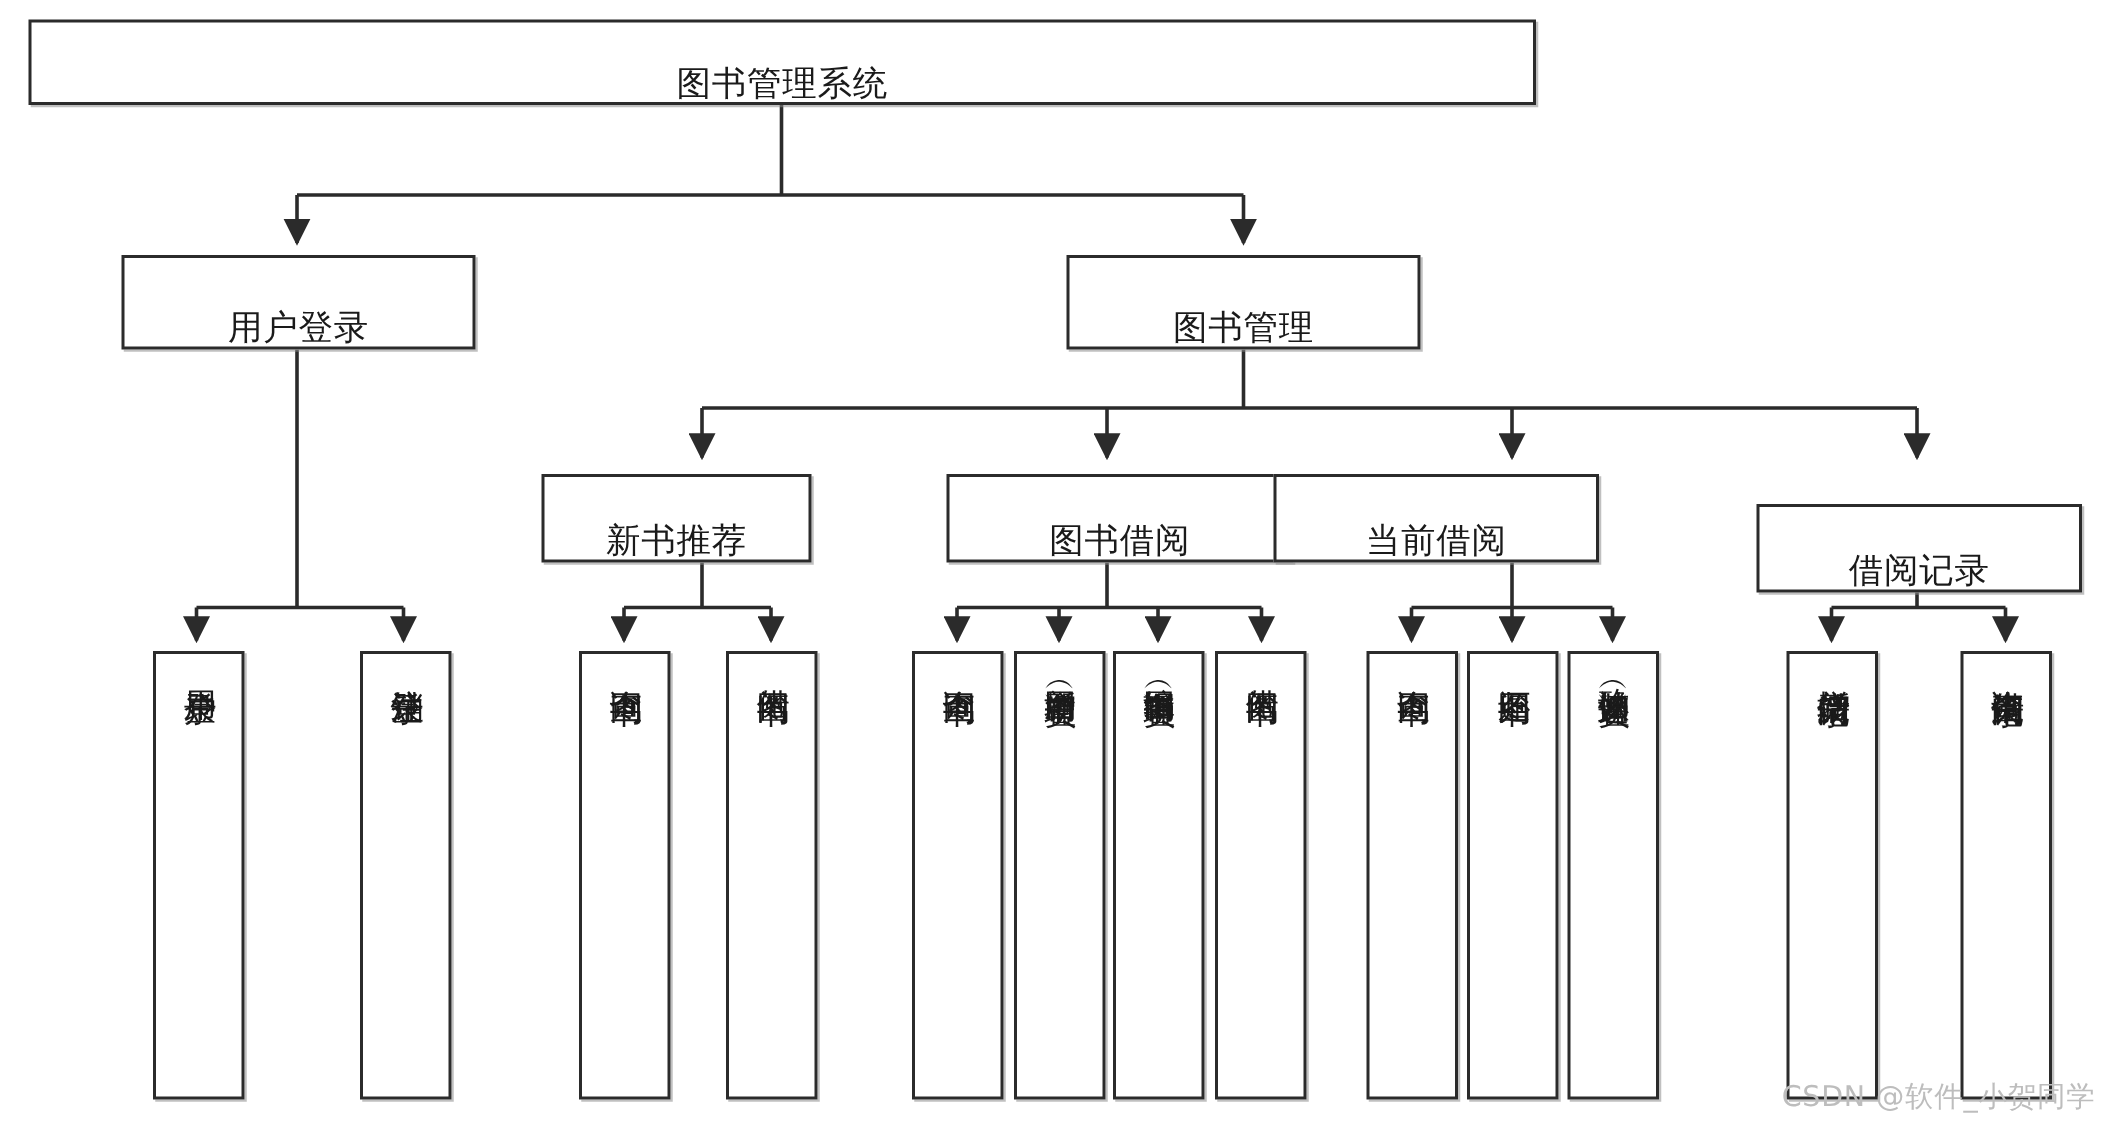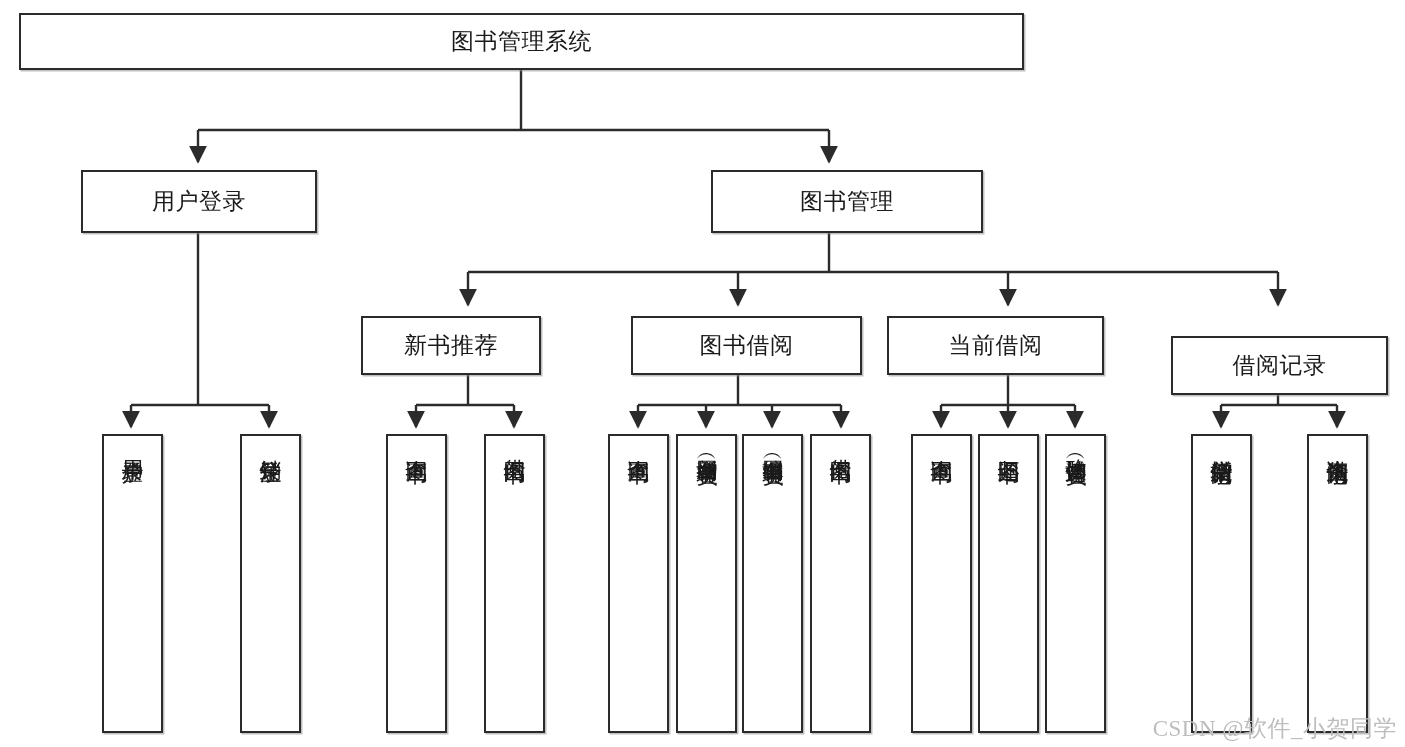--- a/index.html
+++ b/index.html
@@ -24,21 +24,21 @@
     top: 0;
     width: 1405px;
     height: 747px;
   }
   .node {
     position: absolute;
     box-sizing: border-box;
     border: 2.4px solid #2b2b2b;
     background: #ffffff;
     display: flex;
-    align-items: center;
+    align-items: flex-end;
     justify-content: center;
     color: #1a1a1a;
     box-shadow: 1.5px 1.5px 0 0 rgba(140,140,140,0.55);
   }
   .node-label {
     display: block;
     text-align: center;
     line-height: 1.05;
     letter-spacing: 0.5px;
   }
@@ -59,27 +59,26 @@
     text-align: left;
     max-height: 100%;
   }
   .node.vert.tall-text .node-label {
     font-size: 21px;
   }
   #watermark {
     position: absolute;
     right: 8px;
     bottom: 3px;
-    font-size: 23px;
+    font-size: 19px;
     color: #bdbdbd;
     white-space: nowrap;
     letter-spacing: 0.5px;
     pointer-events: none;
     user-select: none;
-    font-family: Liberation Serif, serif;
   }
 </style>
 </head>
 <body>
 
 <div id="diagram-root">
 
   <svg id="svg-layer" viewBox="0 0 1405 747" xmlns="http://www.w3.org/2000/svg">
     <defs>
       <marker id="arrow" viewBox="0 0 10 10" refX="9" refY="5" markerWidth="7.5" markerHeight="7.5" orient="auto-start-reverse">
@@ -130,31 +129,31 @@
     </g>
   </svg>
 
   <div class="node horiz" style="left:19px; top:13px; width:1005px; height:57px;">
     <span class="node-label">图书管理系统</span>
   </div>
 
   <div class="node horiz" style="left:81px; top:170px; width:236px; height:63px;">
     <span class="node-label">用户登录</span>
   </div>
-  <div class="node horiz" style="left:711px; top:170px; width:272px; height:63px;">
+  <div class="node horiz" style="left:711px; top:170px; width:236px; height:63px;">
     <span class="node-label">图书管理</span>
   </div>
 
   <div class="node horiz" style="left:361px; top:316px; width:180px; height:59px;">
     <span class="node-label">新书推荐</span>
   </div>
   <div class="node horiz" style="left:631px; top:316px; width:231px; height:59px;">
     <span class="node-label">图书借阅</span>
   </div>
-  <div class="node horiz" style="left:887px; top:316px; width:217px; height:59px;">
+  <div class="node horiz" style="left:849px; top:316px; width:217px; height:59px;">
     <span class="node-label">当前借阅</span>
   </div>
   <div class="node horiz" style="left:1171px; top:316px; width:217px; height:59px;margin-top:20px;">
     <span class="node-label">借阅记录</span>
   </div>
 
   <div class="node vert" style="left:102px; top:434px; width:61px; height:299px;">
     <span class="node-label">用户登录</span>
   </div>
   <div class="node vert" style="left:240px; top:434px; width:61px; height:299px;">

